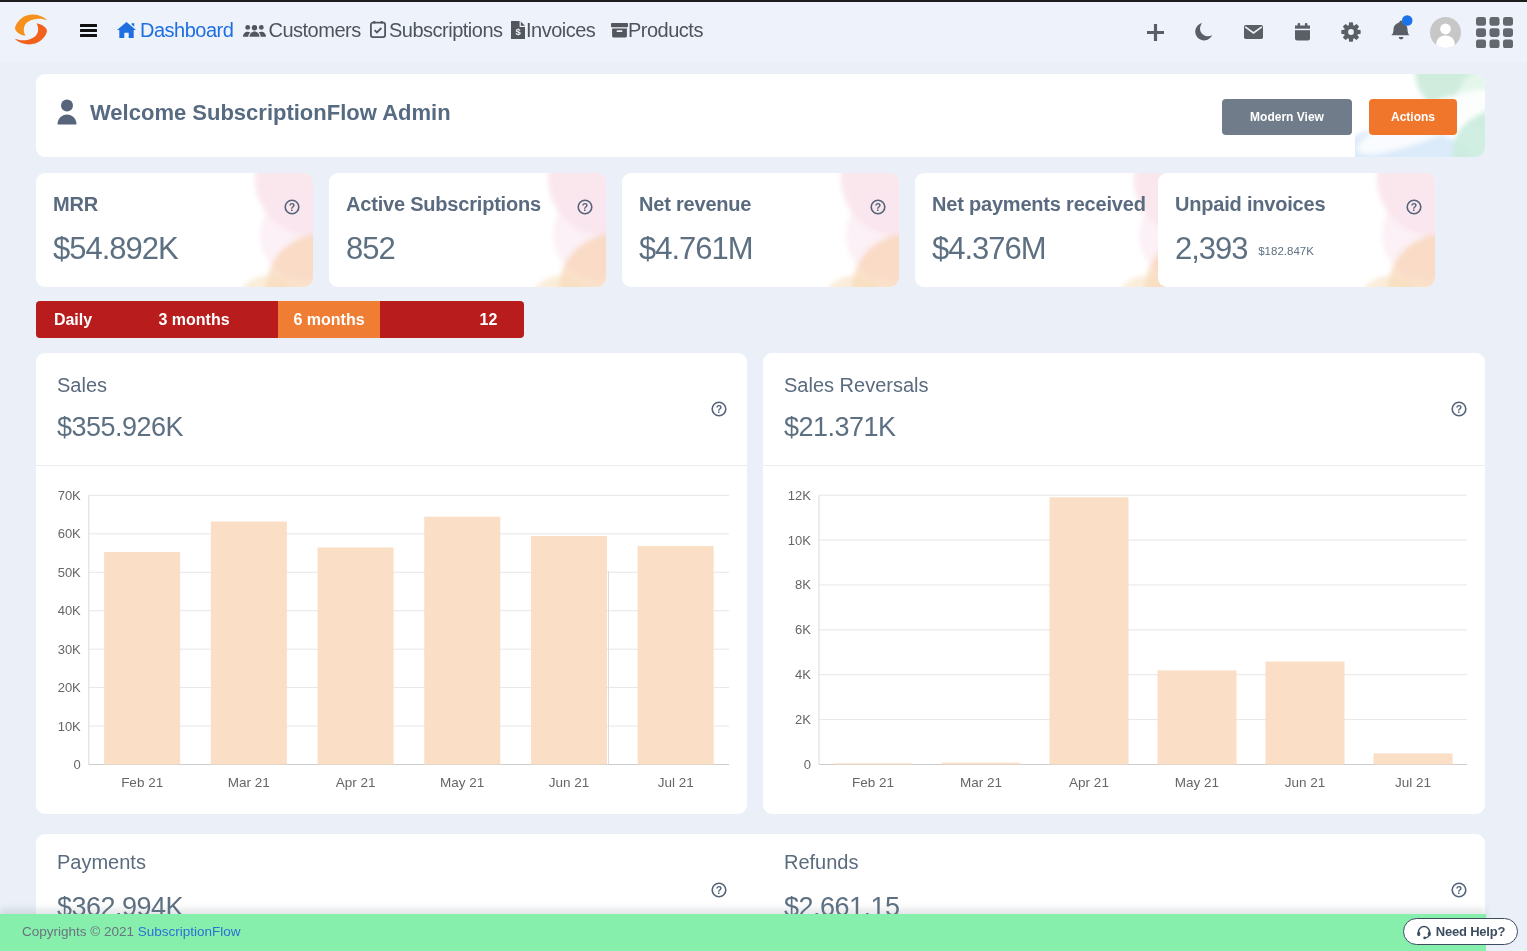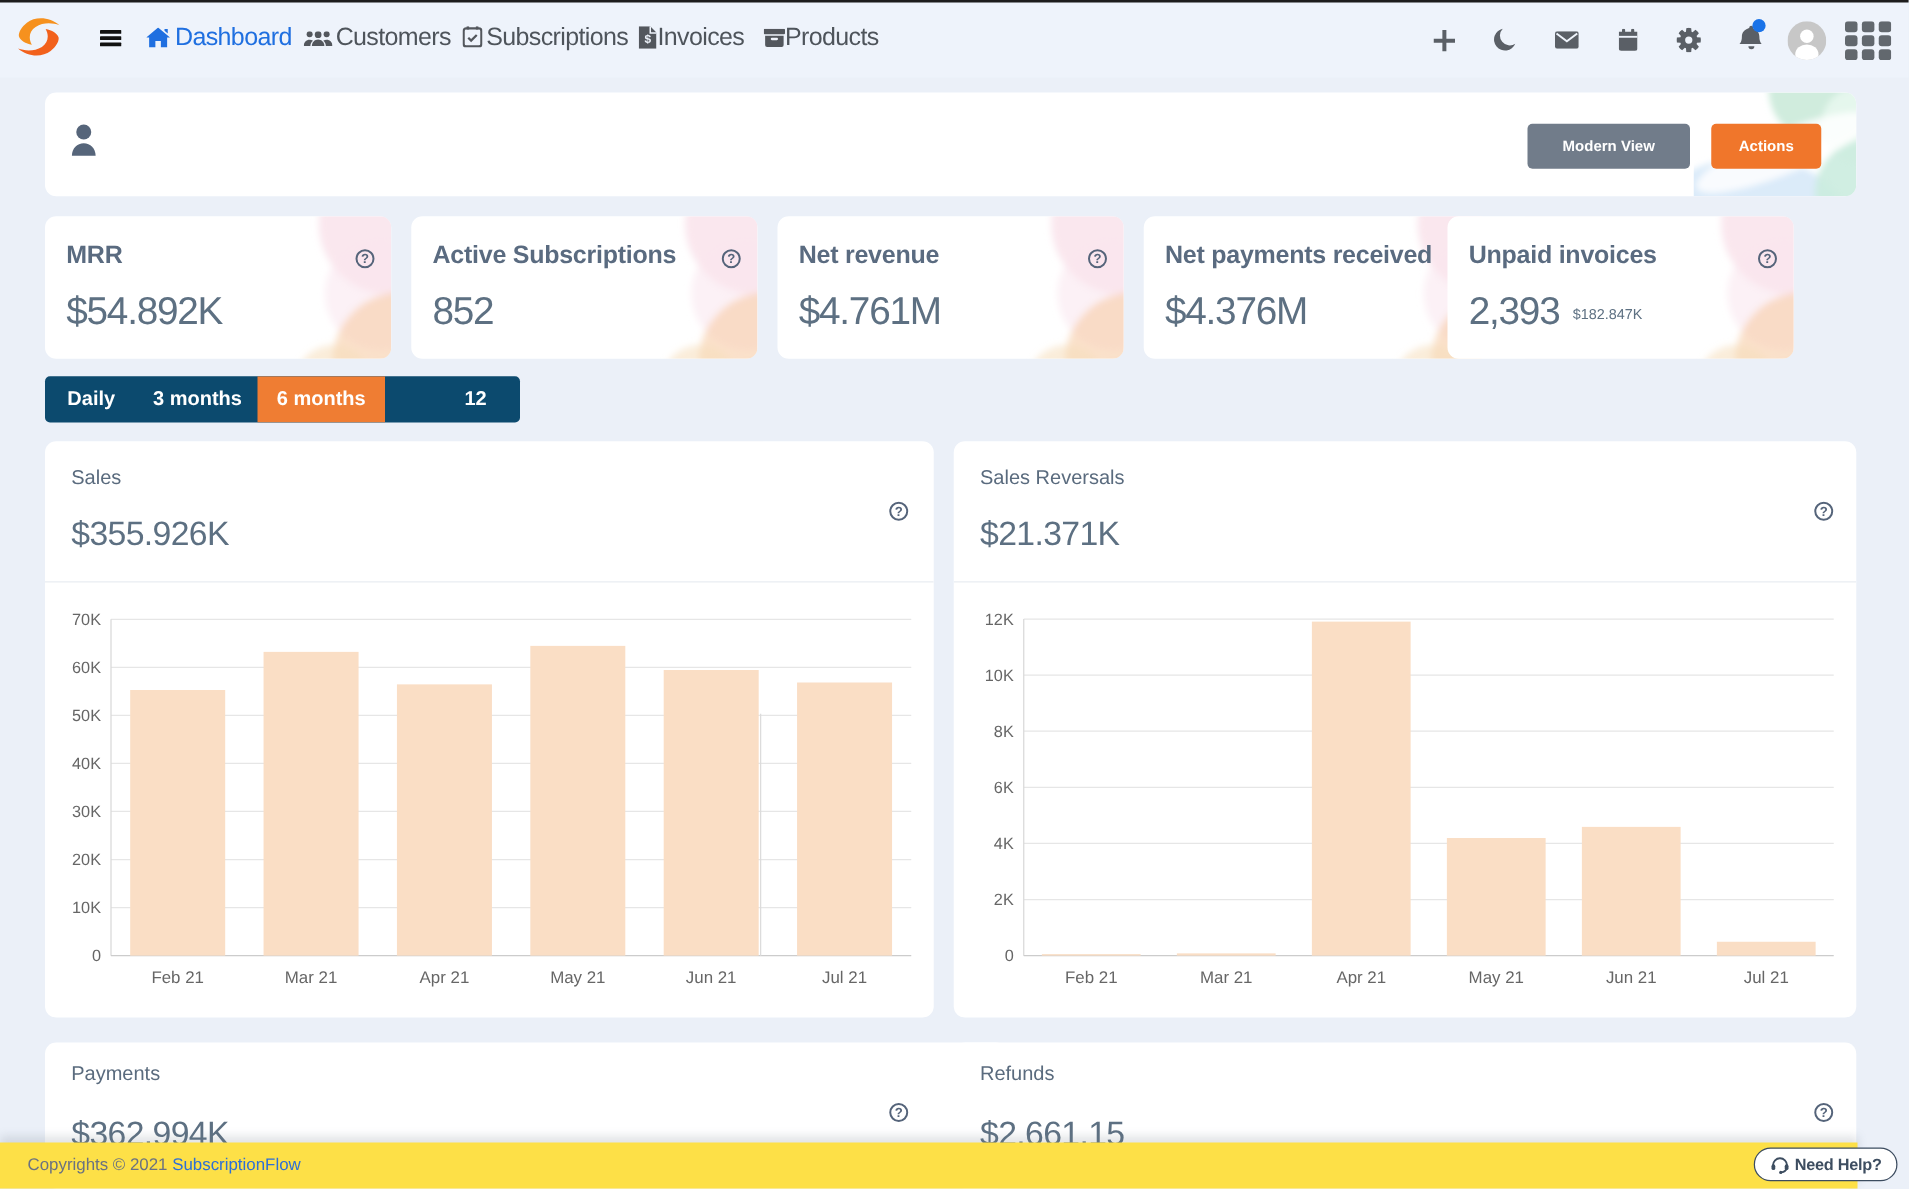--- a/index.html
+++ b/index.html
@@ -24,32 +24,32 @@
 .btn-gray { left:1186px; width:130px; background:#717c8a; }
 .btn-orange { left:1333px; width:88px; background:#f0762b; }
 
 .stat { top:173px; width:277px; height:114px; overflow:hidden; }
 .stat h3 { position:absolute; left:17px; top:20px; font-size:20px; font-weight:bold; color:#5a6b80; letter-spacing:-0.2px; }
 .stat .val { position:absolute; left:17px; top:58px; font-size:31px; color:#5d7082; letter-spacing:-1px; }
 .stat .val small { font-size:11.5px; color:#5d7082; vertical-align:4.5px; letter-spacing:0; margin-left:3px; }
 .qi { position:absolute; width:16px; height:16px; }
 .stat .qi { left:247.5px; top:25.5px; }
 
-.tabs { position:absolute; left:36px; top:301px; height:37px; display:flex; background:#0c4a6e; border-radius:4px; overflow:hidden; }
+.tabs { position:absolute; left:36px; top:301px; height:37px; display:flex; background:#b91c1c; border-radius:4px; overflow:hidden;gap:36px; }
 .tab { color:#fff; font-weight:bold; font-size:16px; line-height:37px; text-align:center; }
 .tab.active { background:#ef7d33; }
 
 .chart-card { top:353px; height:461px; overflow:hidden; }
-.cc-title { position:absolute; left:21px; top:21px; font-size:16px; color:#5a6b7e; }
+.cc-title { position:absolute; left:21px; top:21px; font-size:20px; color:#5a6b7e; }
 .cc-val { position:absolute; left:21px; top:59px; letter-spacing:-0.5px; font-size:27px; color:#5d7082; }
 .cc-div { position:absolute; left:0; top:112px; width:100%; height:1px; background:#e9edf2; }
 
 .bottom-card { top:834px; height:117px; } .bottom-card .cc-title { top:17px; } .bottom-card .cc-val { top:58px; overflow:hidden; }
 
-.footer { position:absolute; left:0; top:914px; width:1486px; height:37px; background:#fde047; box-shadow:0 -5px 7px rgba(110,120,135,.20); z-index:40; }
+.footer { position:absolute; left:0; top:914px; width:1486px; height:37px; background:#86efac; box-shadow:0 -5px 7px rgba(110,120,135,.20); z-index:40; }
 .footer .copy { position:absolute; left:22px; top:10px; font-size:13.5px; color:#6b7280; }
 .footer .copy a { color:#2e6fd6; text-decoration:none; }
 .needhelp { position:absolute; left:1403px; top:4px; width:115px; height:27px; border:1.5px solid #3d4d60; border-radius:14px; background:#fff; display:flex; align-items:center; justify-content:center; font-size:13px; font-weight:bold; color:#3d4d60; letter-spacing:-0.2px; }
 .needhelp svg { margin-right:4px; }
 text { font-family:"Liberation Sans", sans-serif; }
 </style>
 </head>
 <body>
 <div class="topline"></div>
 <div class="navbar">
@@ -180,20 +180,21 @@
     <circle cx="139" cy="80" r="42" fill="#cbecdf" opacity=".9"></circle>
     <ellipse cx="72" cy="48" rx="75" ry="17" fill="#ffffff" opacity=".85" transform="rotate(-22 72 48)"></ellipse>
     </g>
   </svg>
   <svg class="w-person" width="20" height="26" viewBox="0 0 20 26">
       <g fill="#56657a">
         <circle cx="10" cy="6.6" r="6"></circle>
         <path d="M0.5 25.5 c0-5.8 4.3-10 9.5-10 s9.5 4.2 9.5 10 Z"></path>
       </g>
     </svg>
+  <div class="welcome-title">Welcome SubscriptionFlow Admin</div>
   <div class="btn btn-gray">Modern View</div>
   <div class="btn btn-orange">Actions</div>
 </div>
 
 <div class="card stat" style="left:36px;">
   <svg style="position:absolute;right:0;top:0;" width="130" height="114" viewBox="0 0 130 114">
     <defs>
         <filter id="blst" x="-60%" y="-60%" width="220%" height="220%">
           <feGaussianBlur stdDeviation="2.8"></feGaussianBlur>
         </filter>

